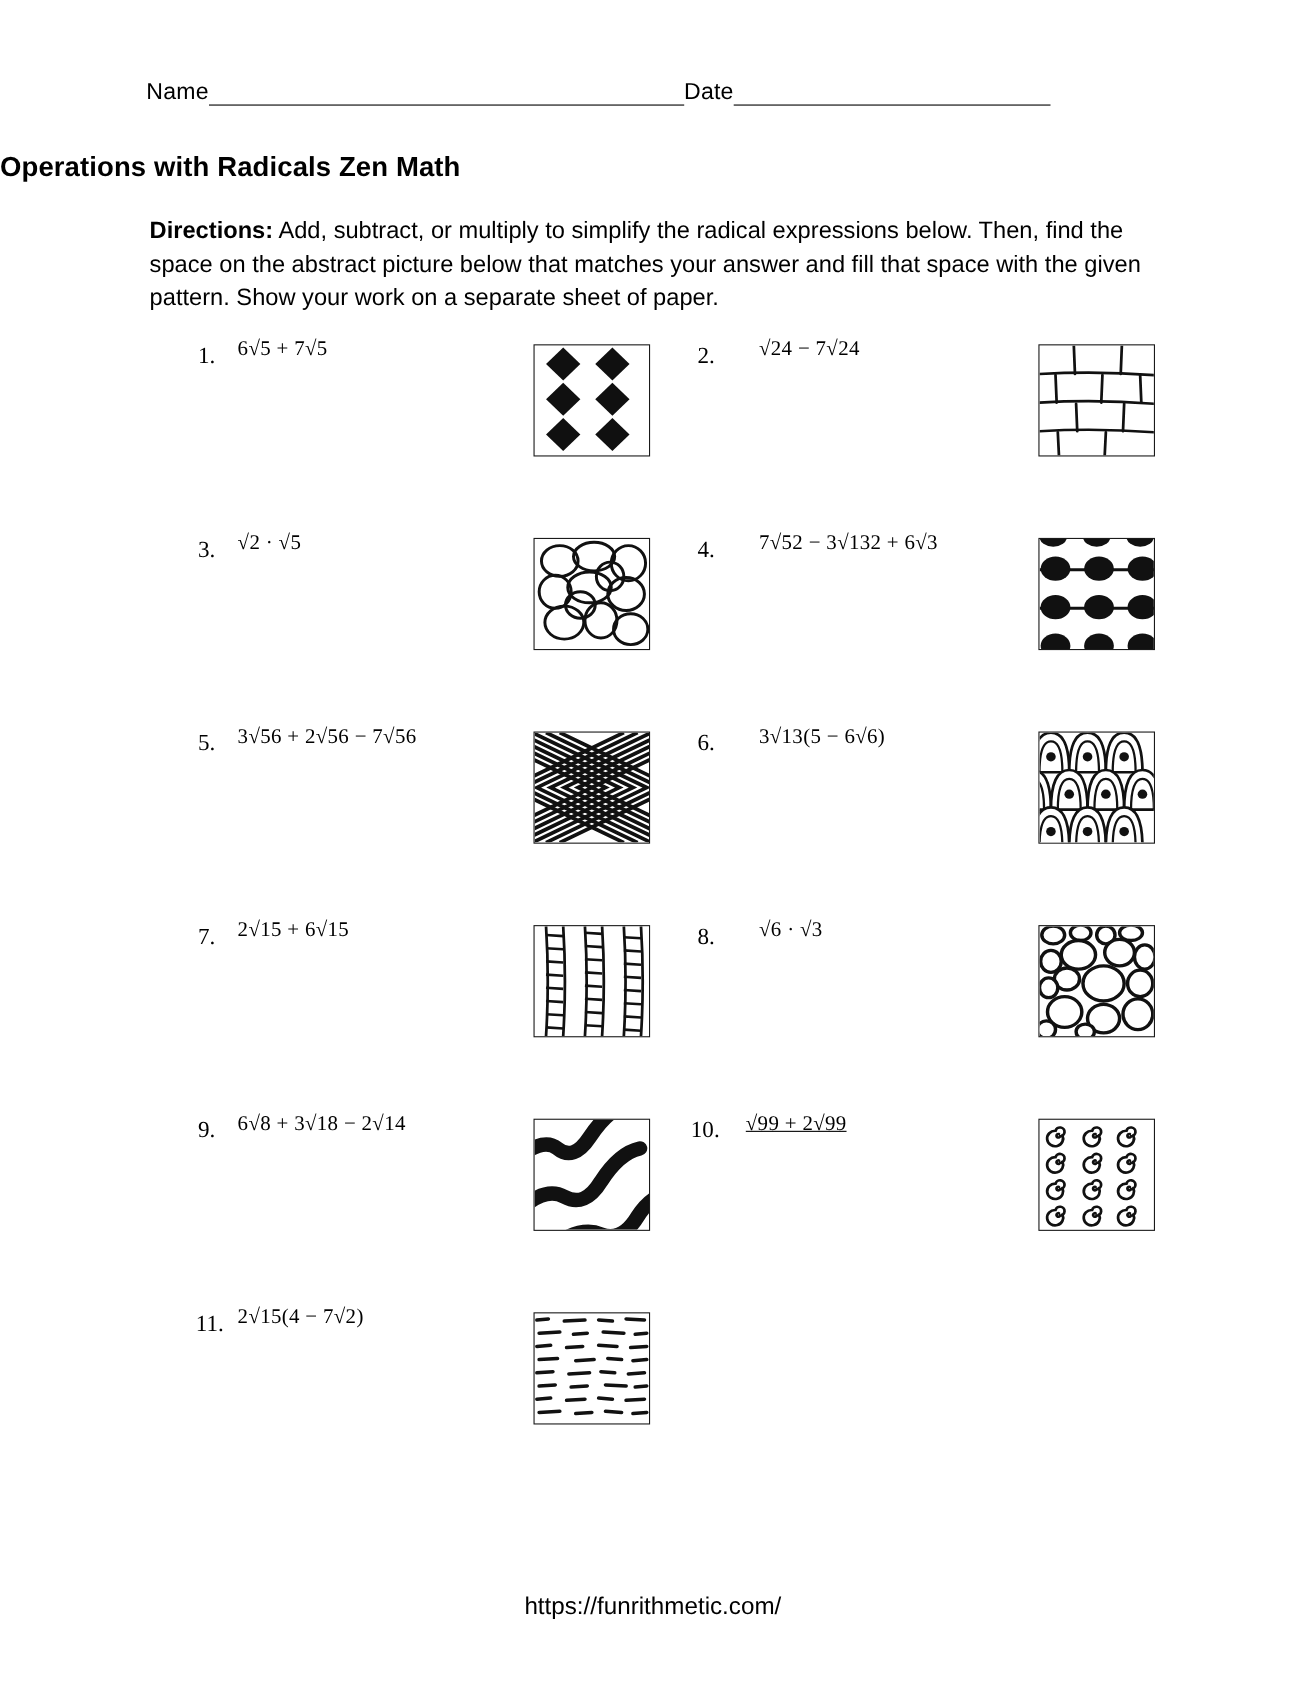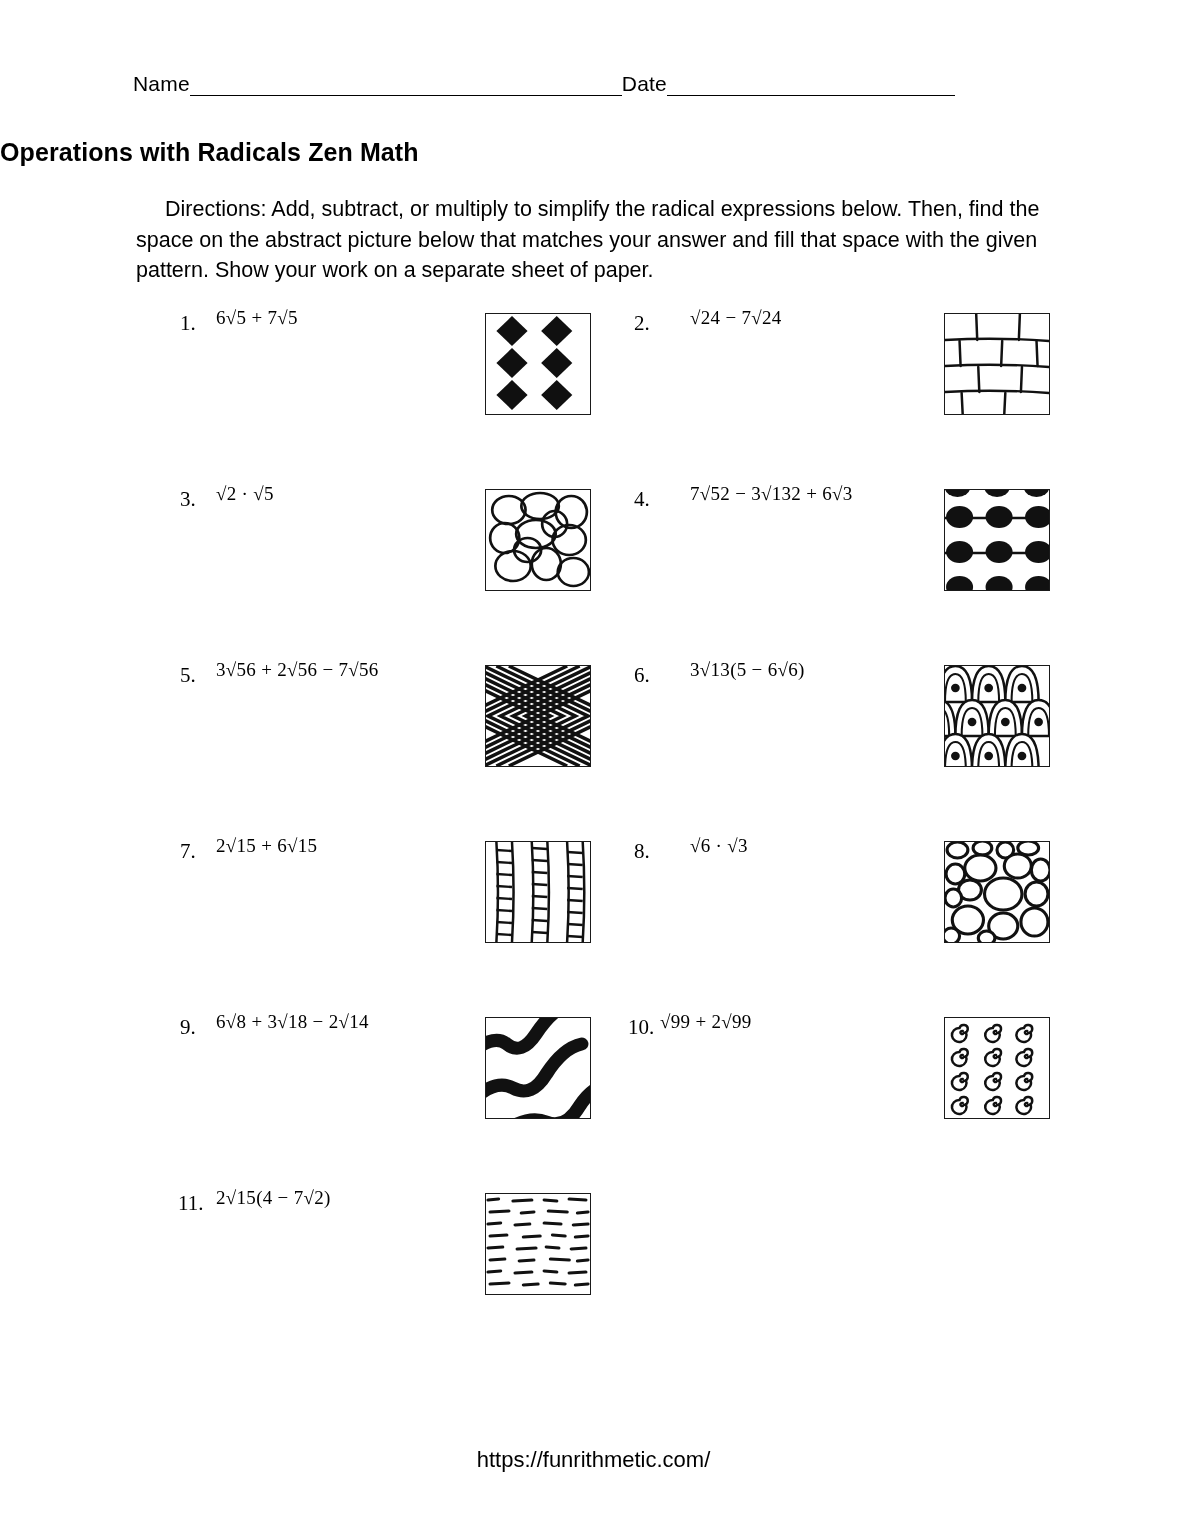--- a/index.html
+++ b/index.html
@@ -58,21 +58,21 @@
 
   
   .directions {
     position: absolute;
     left: 136px;
     top: 194px;
     width: 910px;
     font-size: 21.5px;
     line-height: 1.42;
   }
-  .directions b { font-weight: normal; margin-left: 29px; }
+  .directions b { font-weight: bold; }
 
   
   .problems {
     position: absolute;
     left: 0;
     top: 305px;
     width: 1187px;
   }
   .prow {
     position: relative;
@@ -100,21 +100,21 @@
     position: absolute;
     top: 2px;
     font-size: 19px;
     font-family: "Liberation Serif", serif;
     white-space: nowrap;
     letter-spacing: 0.3px;
   }
   .pcell.left .pexpr  { left: 36px; }
   .pcell.right .pexpr { left: 56px; }
   .pcell.num10 .pnum  { left: -6px; }
-  .pcell.num10 .pexpr { left: 26px; }
+  .pcell.num10 .pexpr { left: 44px; text-decoration: underline; }
   .pcell.num11 .pnum  { left: -2px; }
   .pcell.num11 .pexpr { left: 36px; }
 
   .sq {
     position: absolute;
     top: 8px;
     width: 104px;
     height: 100px;
     border: 1.6px solid #1a1a1a;
     background: #ffffff;

